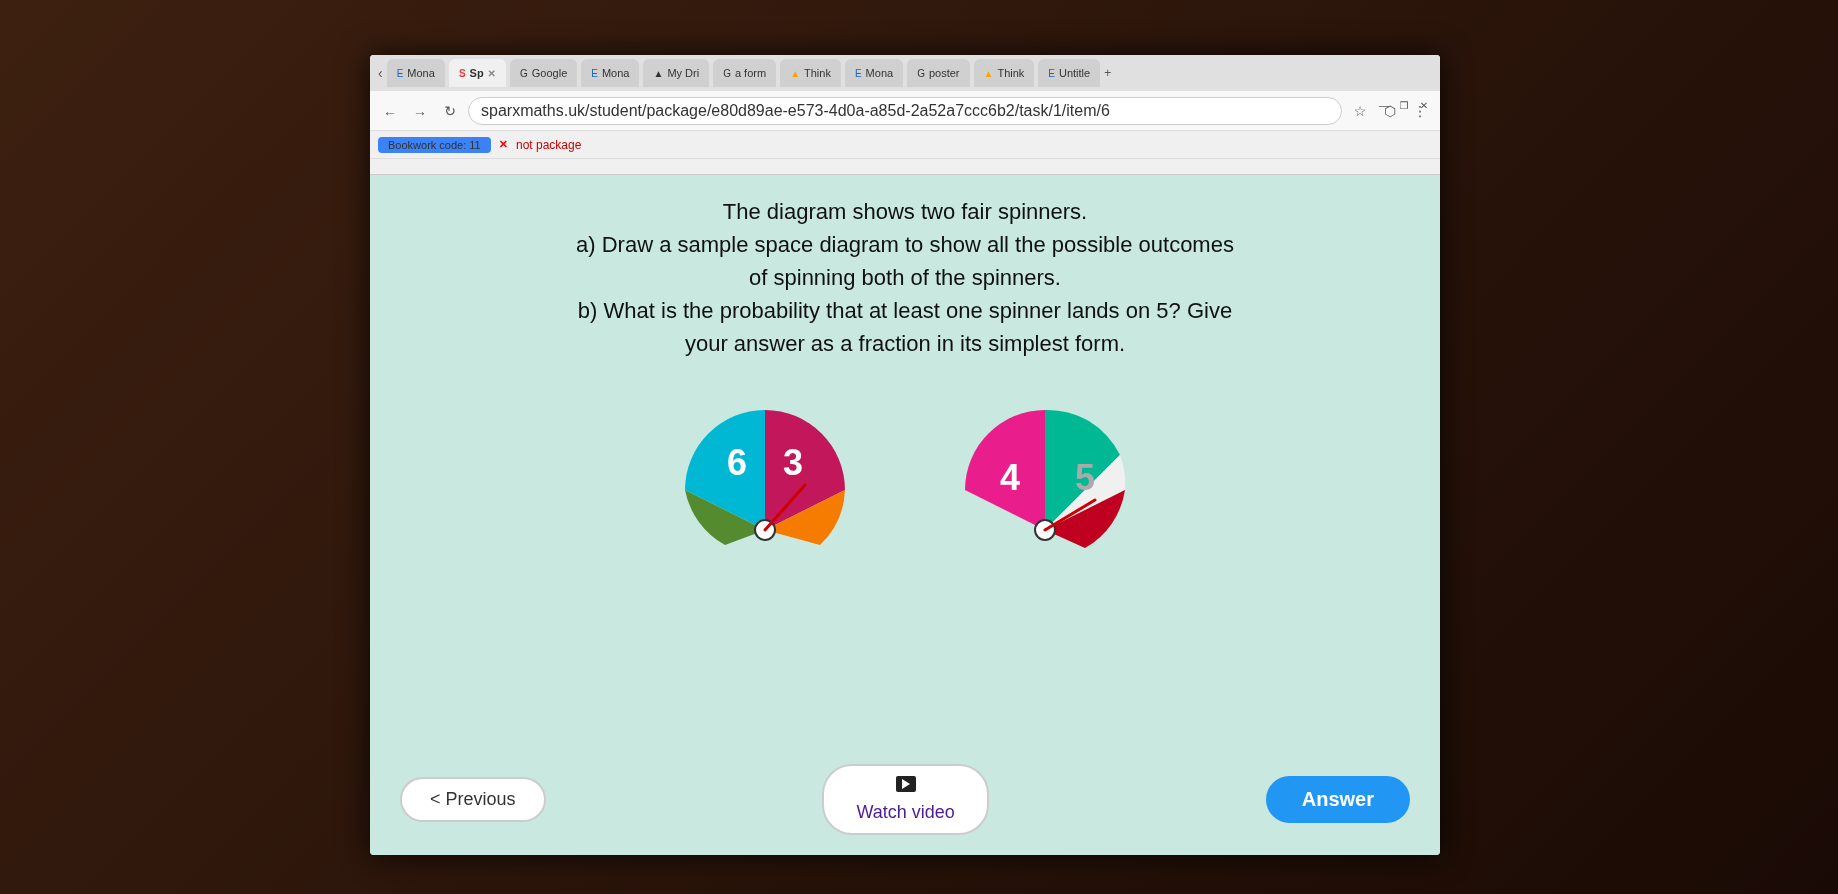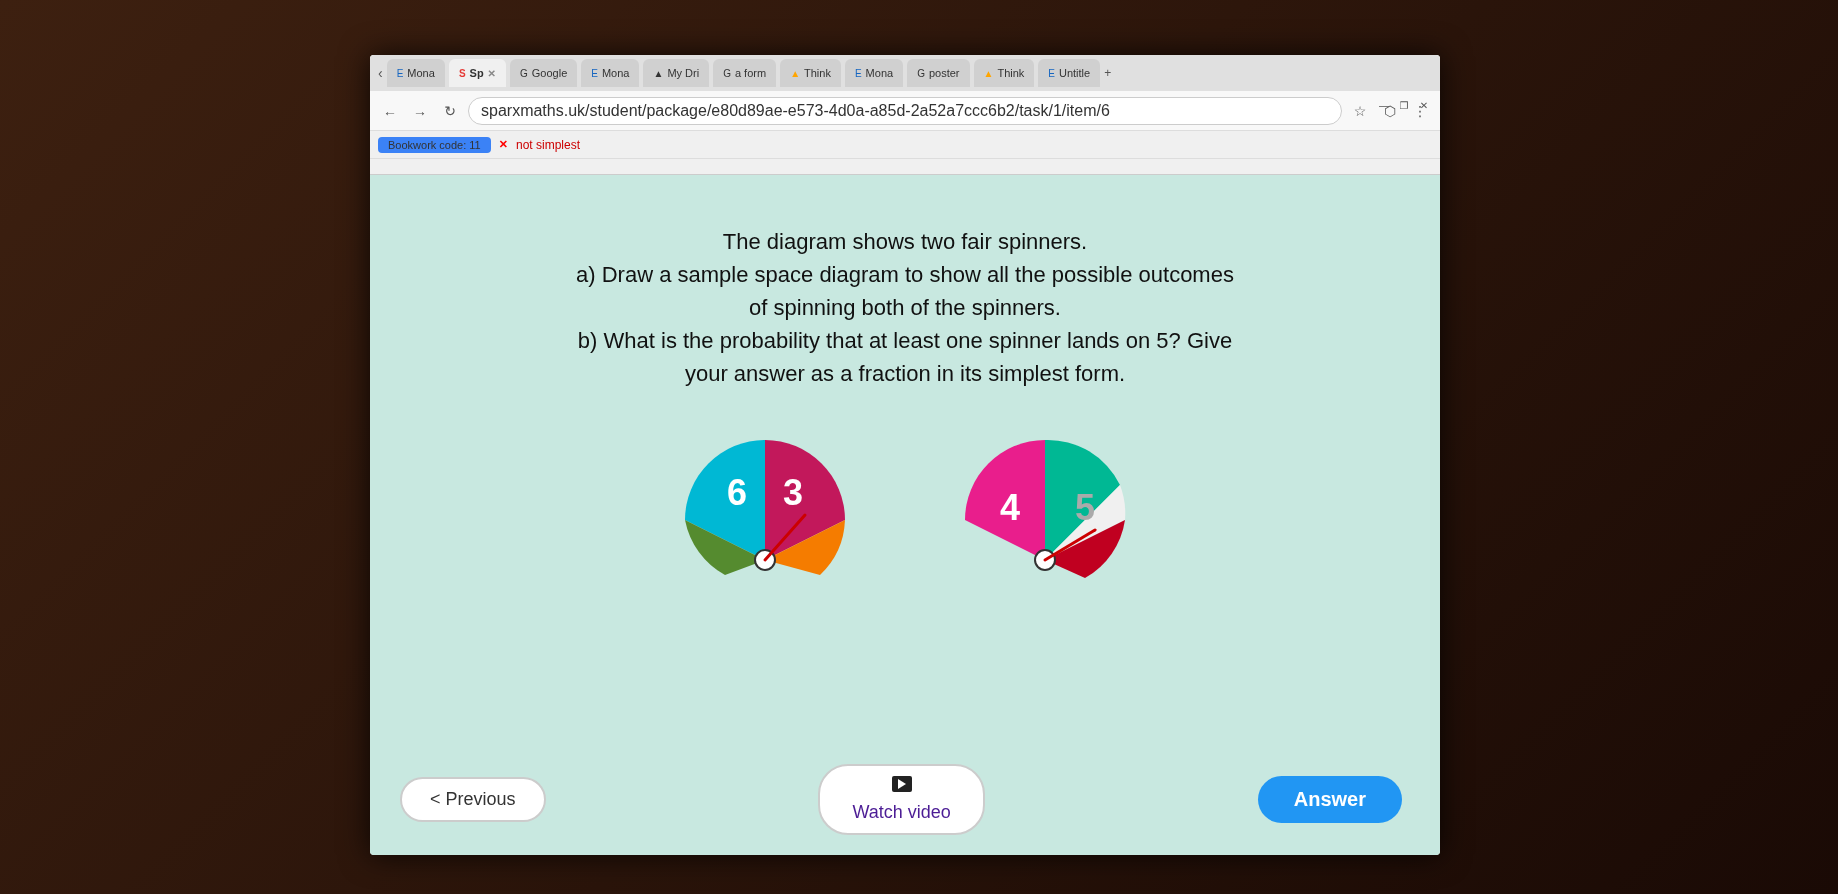--- a/index.html
+++ b/index.html
@@ -153,21 +153,20 @@
       overflow: hidden;
     }
 
     
     .question-text {
       text-align: center;
       font-size: 22px;
       font-weight: 400;
       color: #111;
       line-height: 1.5;
-      margin-top: 30px;
       max-width: 680px;
     }
 
     
     .spinners-area {
       display: flex;
       gap: 80px;
       margin-top: 30px;
       align-items: flex-end;
     }
@@ -177,21 +176,21 @@
       position: relative;
       width: 200px;
       height: 160px;
     }
 
     
     .bottom-bar {
       position: absolute;
       bottom: 20px;
       left: 0;
-      right: 8px;
+      right: 0;
       display: flex;
       align-items: center;
       justify-content: space-between;
       padding: 0 30px;
     }
 
     .prev-btn {
       display: flex;
       align-items: center;
       gap: 8px;
@@ -311,21 +310,21 @@
         <span>sparxmaths.uk/student/package/e80d89ae-e573-4d0a-a85d-2a52a7ccc6b2/task/1/item/6</span>
       </div>
       <button class="nav-btn">☆</button>
       <button class="nav-btn">⬡</button>
       <button class="nav-btn">⋮</button>
     </div>
 
     <div class="bookmarks-bar">
       <span style="background:#3b82f6;padding:2px 10px;border-radius:4px;">Bookwork code: 11</span>
       <span style="color:red;font-weight:bold;">✕</span>
-      <span style="color:#c00;font-size:12px;">not simplest</span>
+      <span style="color:#c00;font-size:12px;">not package</span>
     </div>
   </div>
 
   <div class="content-area">
 
     <div class="question-text">
       The diagram shows two fair spinners.<br>
       a) Draw a sample space diagram to show all the possible outcomes of spinning both of the spinners.<br>
       b) What is the probability that at least one spinner lands on 5? Give your answer as a fraction in its simplest form.
     </div>

